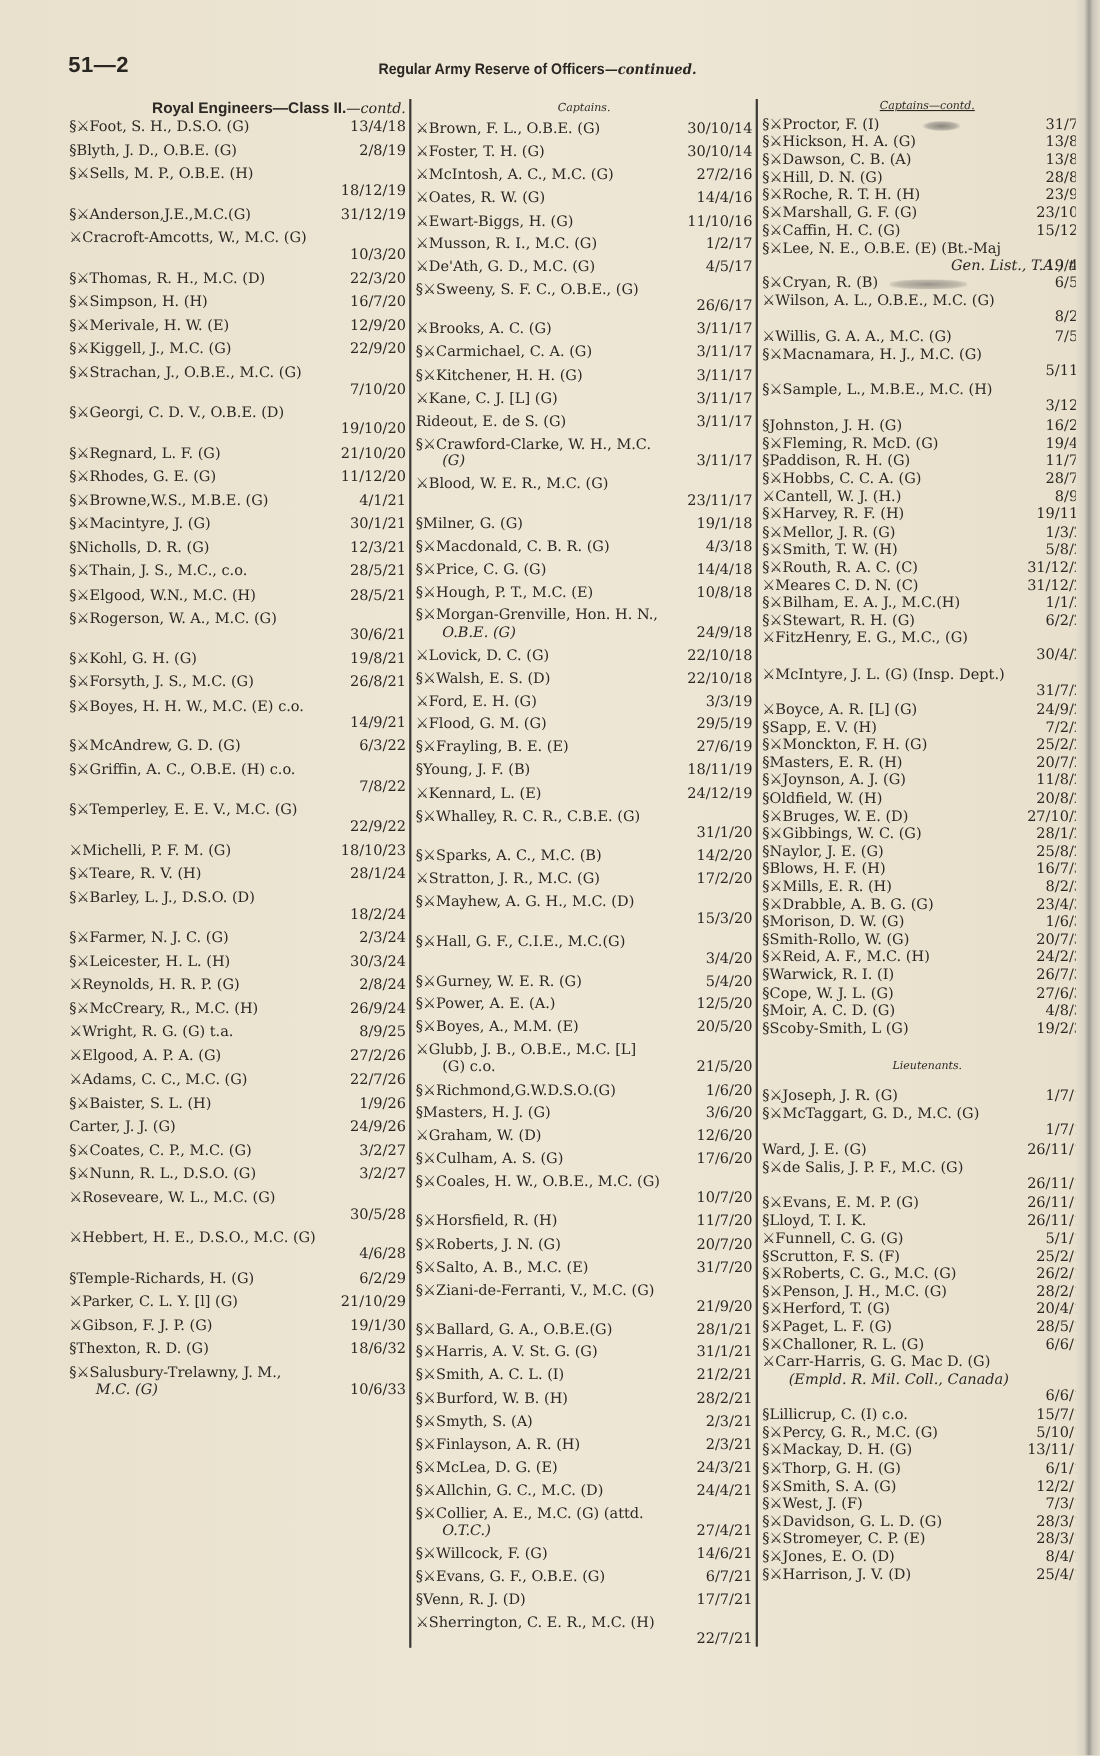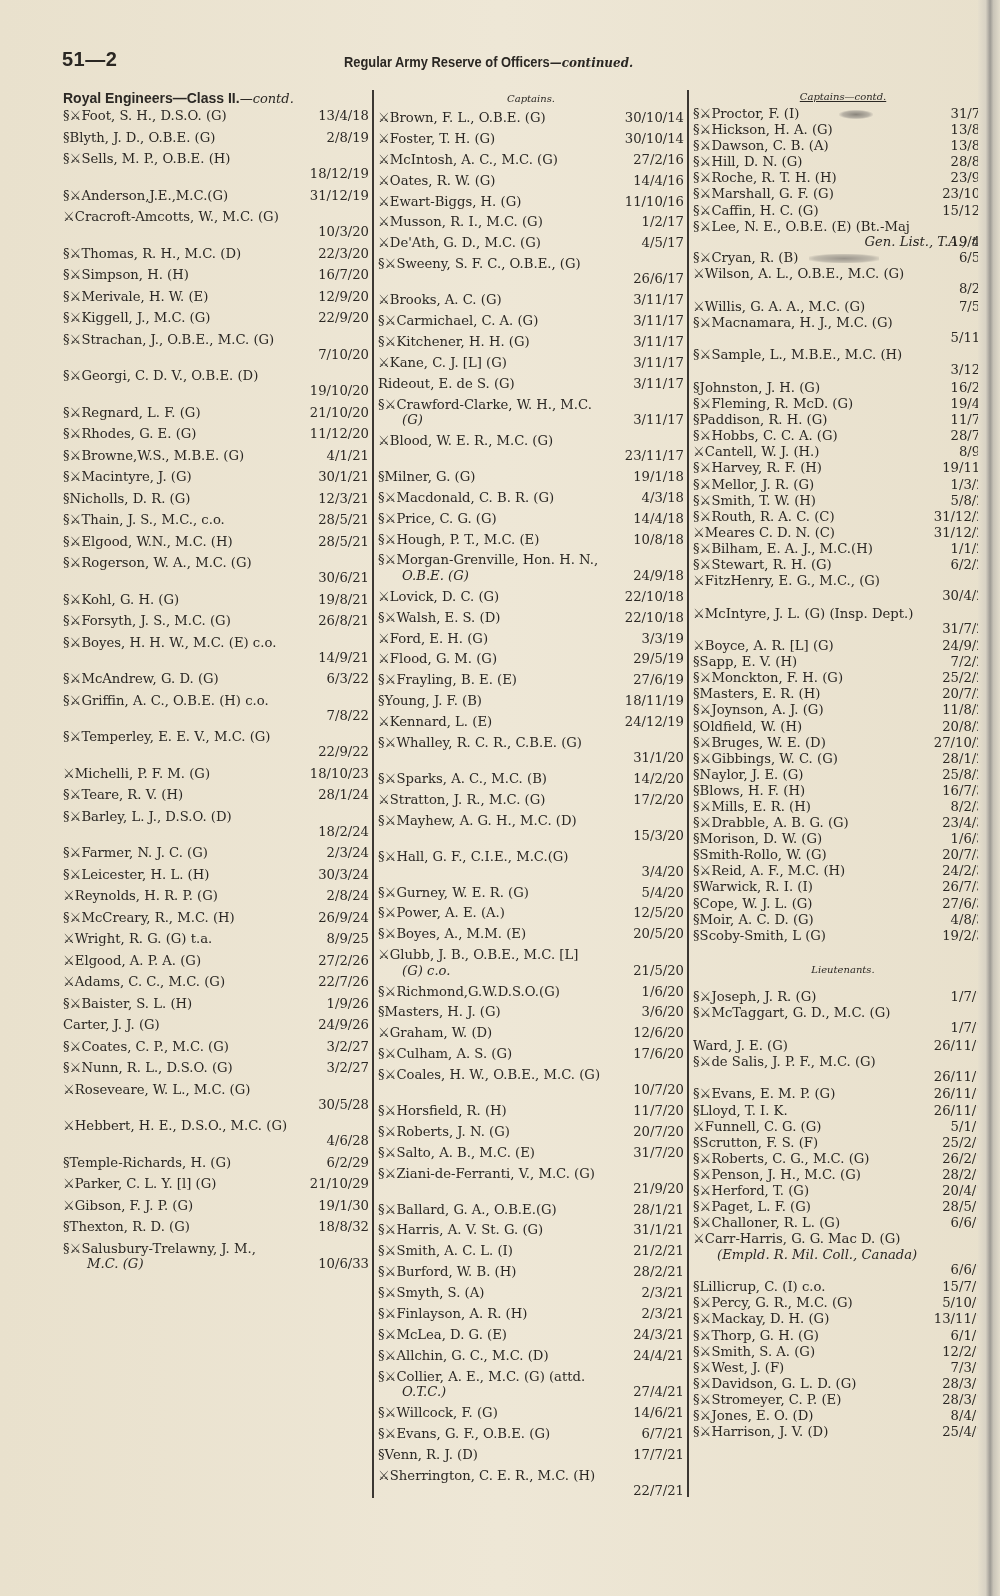--- a/index.html
+++ b/index.html
@@ -16,21 +16,21 @@
         font-weight:bold;font-size:14px;color:#2a2723;transform:scaleX(0.92);transform-origin:left;}
   .running-title i{font-family:"DejaVu Serif",serif;font-weight:bold;font-size:13px;}
   .col{position:absolute;top:88px;}
   .col1{left:63px;width:306px;}
   .col2{left:378px;width:306px;}
   .col3{left:693px;width:300px;}
   .rule{position:absolute;top:90px;width:1.5px;background:#3b3732;}
   .rule1{left:372px;height:1408px;}
   .rule2{left:687px;height:1407px;}
   .sec-head{font-family:"Liberation Sans",sans-serif;font-weight:bold;font-size:14px;
-        height:20px;line-height:20px;white-space:nowrap;}
+        height:20px;line-height:20px;white-space:nowrap;text-align:right;}
   .sec-head i{font-family:"DejaVu Serif",serif;font-weight:normal;font-size:13px;}
   .sub-head{font-style:italic;font-size:10px;text-align:center;height:22px;line-height:22px;
         font-family:"DejaVu Serif",serif;}
   .entry{position:relative;font-size:13.2px;line-height:15.5px;white-space:nowrap;}
   .entry .name{display:block;padding-right:2px;}
   .entry .date{position:absolute;right:0;bottom:0;}
   .entry.wrap{padding-bottom:15px;}
   .entry.cont .name2{display:block;padding-left:22px;}
   .col1 .entry{margin-bottom:6px;}
   .col2 .entry{margin-bottom:5.4px;}
@@ -229,21 +229,21 @@
         <div class="entry">
           <span class="name">⚔Parker, C. L. Y. [l] (G)</span>
           <span class="date">21/10/29</span>
         </div>
         <div class="entry">
           <span class="name">⚔Gibson, F. J. P. (G)</span>
           <span class="date">19/1/30</span>
         </div>
         <div class="entry">
           <span class="name">§Thexton, R. D. (G)</span>
-          <span class="date">18/8/32</span>
+          <span class="date">18/6/32</span>
         </div>
         <div class="entry cont">
           <span class="name">§⚔Salusbury-Trelawny, J. M.,</span>
           <span class="name2" style="display: block; padding-left: 24px; font-style: italic;">M.C. (G)</span>
           <span class="date">10/6/33</span>
         </div>
       </div>
   </div>
 
   <div class="col col2">
@@ -386,21 +386,21 @@
         <div class="entry">
           <span class="name">§⚔Power, A. E. (A.)</span>
           <span class="date">12/5/20</span>
         </div>
         <div class="entry">
           <span class="name">§⚔Boyes, A., M.M. (E)</span>
           <span class="date">20/5/20</span>
         </div>
         <div class="entry cont">
           <span class="name">⚔Glubb, J. B., O.B.E., M.C. [L]</span>
-          <span class="name2" style="display: block; padding-left: 24px; font-style: italic;">(G) c.o.</span>
+          <span class="name2" style="display: block; padding-left: 24px; ">(G) c.o.</span>
           <span class="date">21/5/20</span>
         </div>
         <div class="entry">
           <span class="name">§⚔Richmond,G.W.D.S.O.(G)</span>
           <span class="date">1/6/20</span>
         </div>
         <div class="entry">
           <span class="name">§Masters, H. J. (G)</span>
           <span class="date">3/6/20</span>
         </div>

